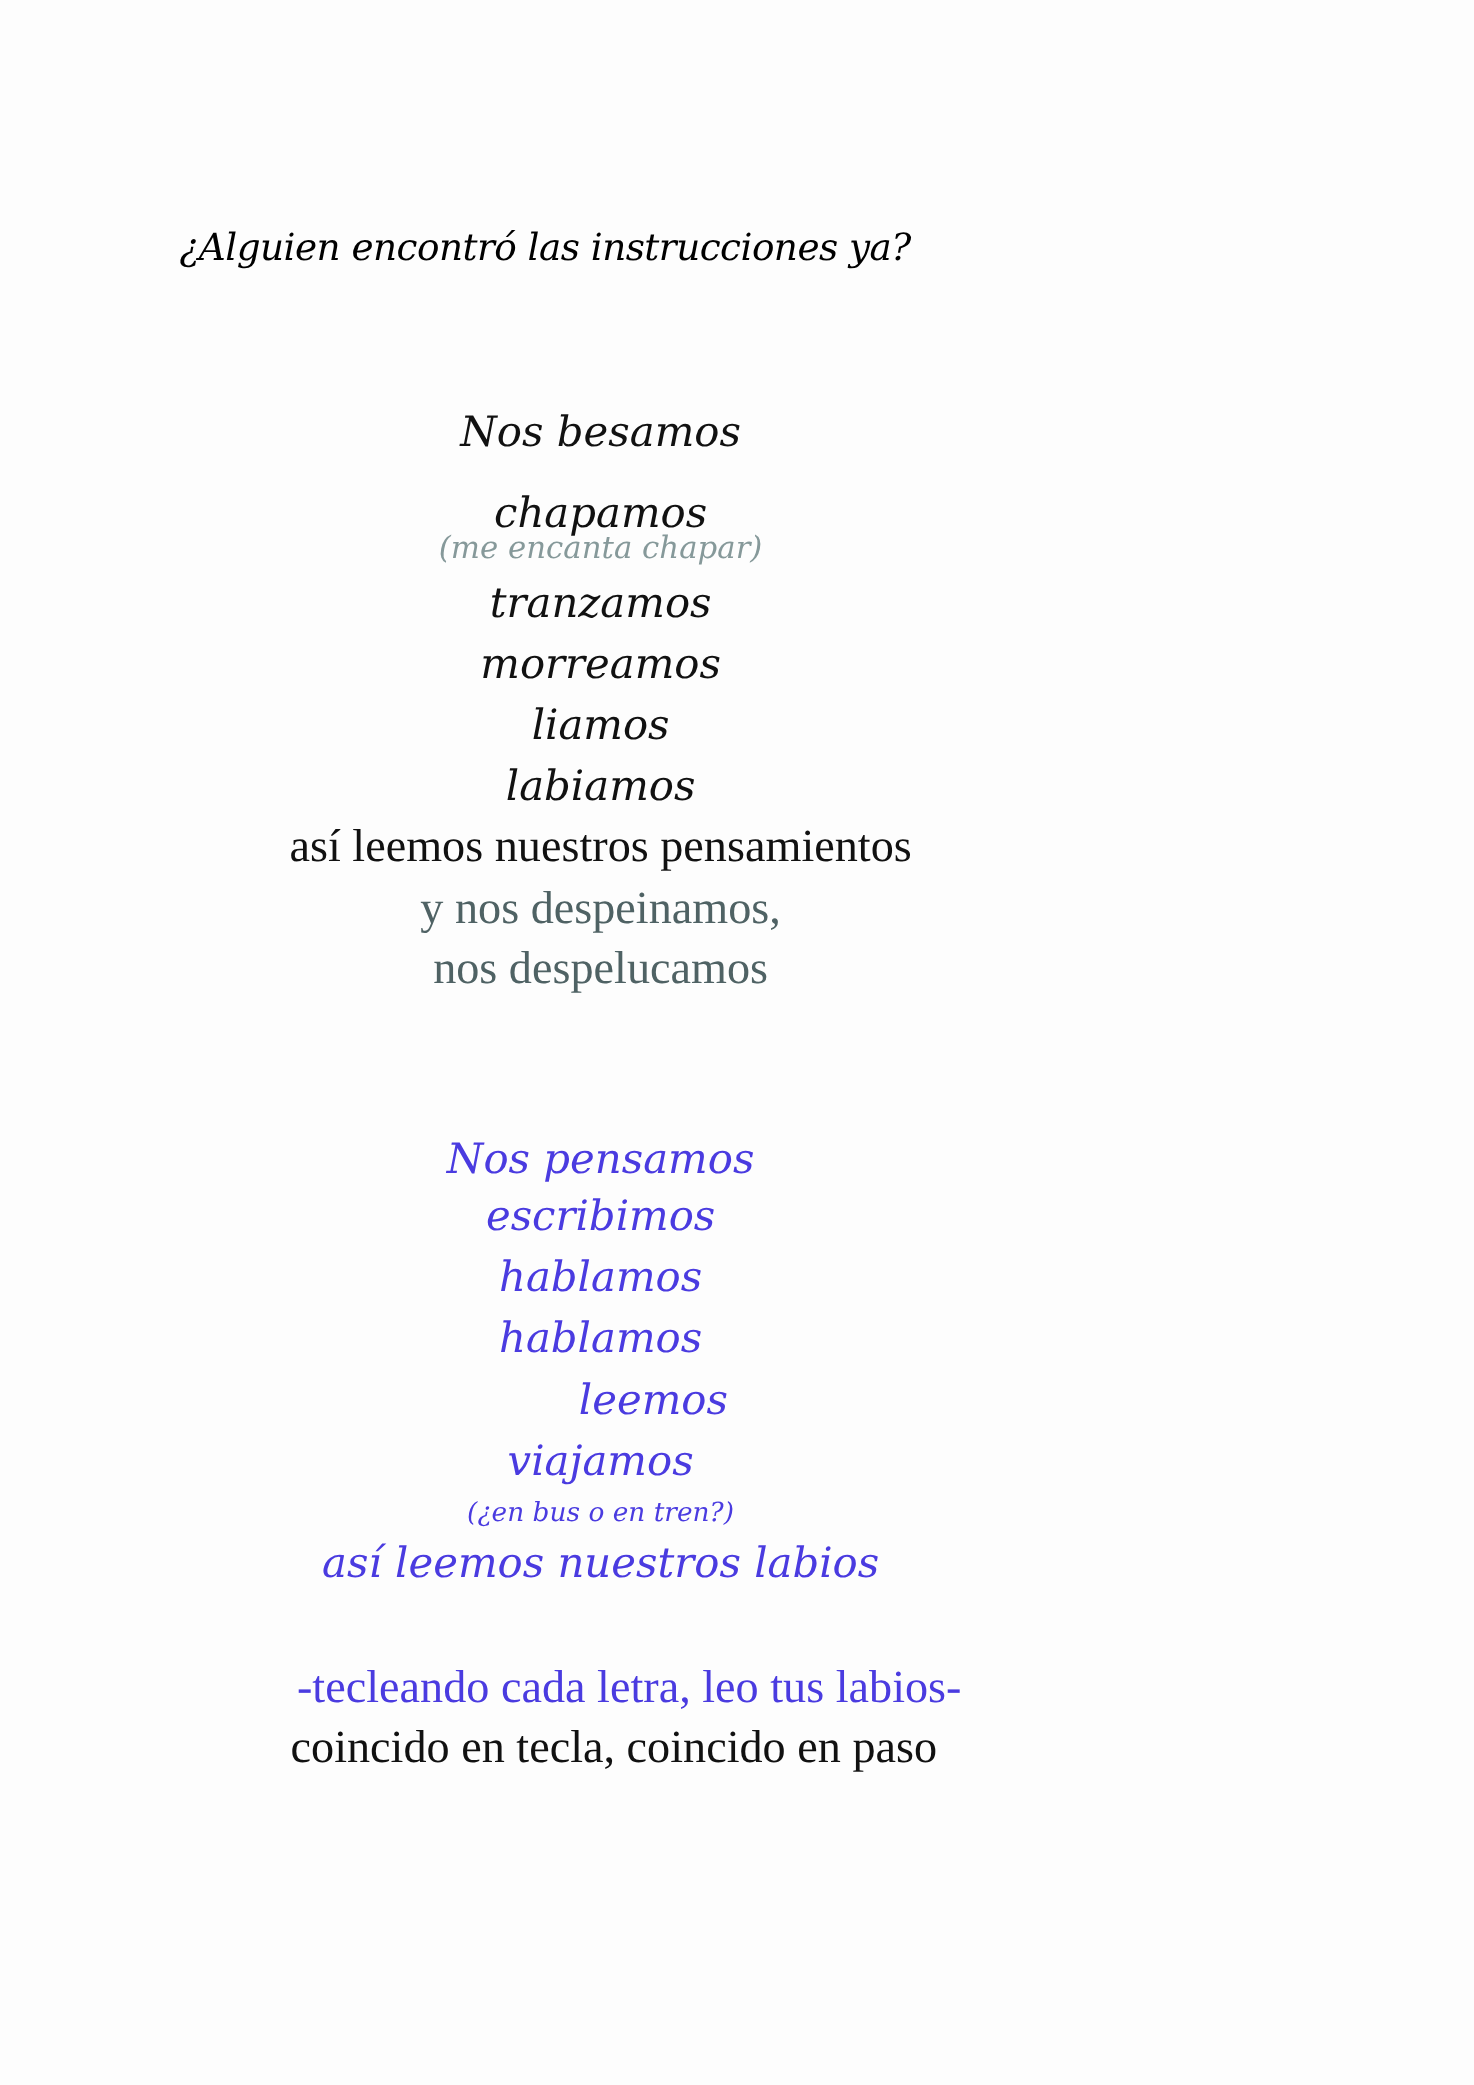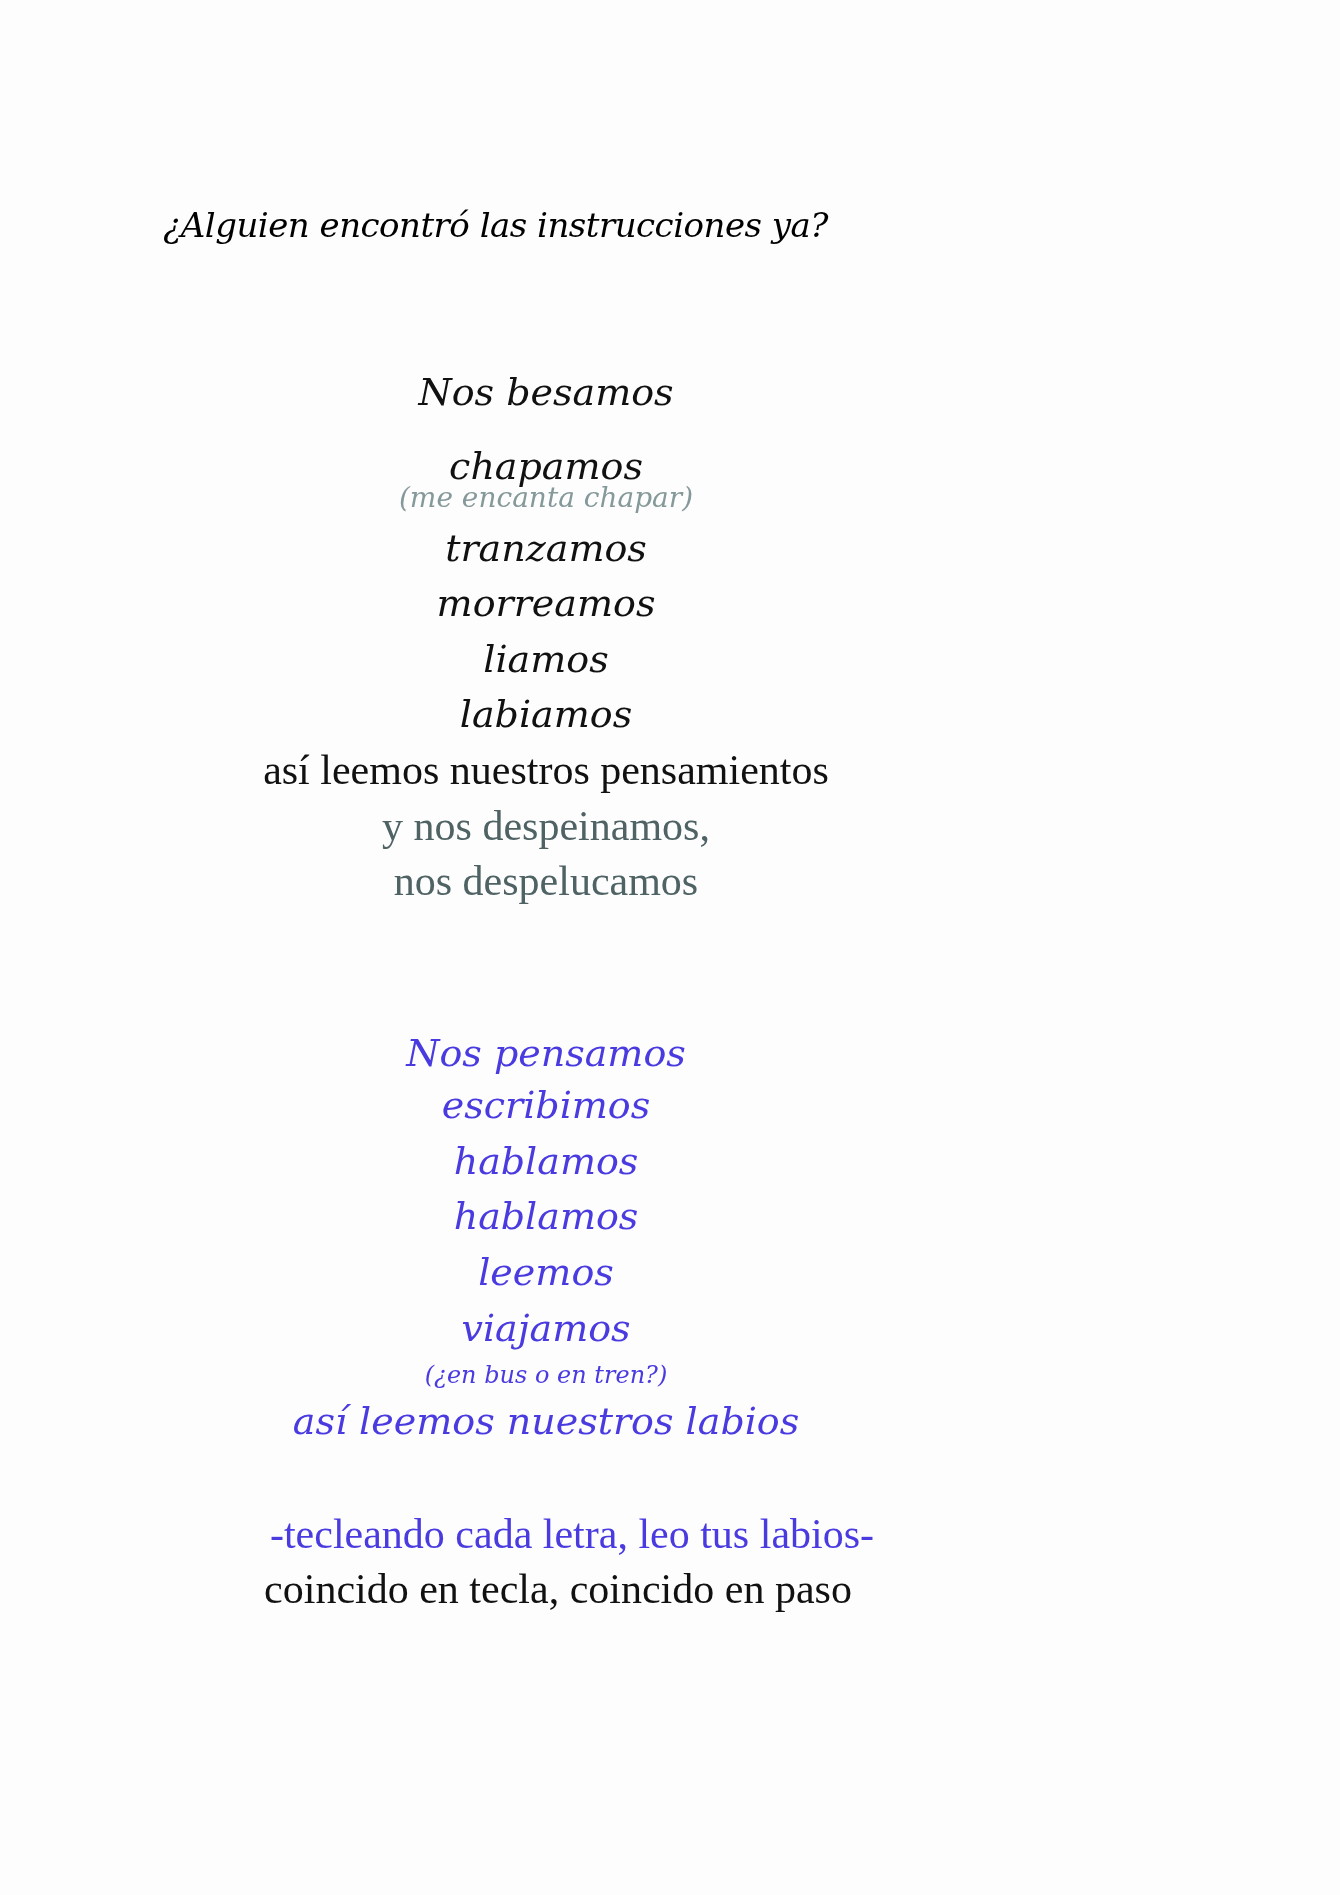--- a/index.html
+++ b/index.html
@@ -49,21 +49,21 @@
     <div class="line roman black" style="top:749px;">así leemos nuestros pensamientos</div>
     <div class="line roman slate" style="top:805px;">y nos despeinamos,</div>
     <div class="line roman slate" style="top:860px;">nos despelucamos</div>
   </div>
 
   <div>
     <div class="line it big purple italic-serif" style="top:1034px;">Nos pensamos</div>
     <div class="line it big purple italic-serif" style="top:1086px;">escribimos</div>
     <div class="line it big purple italic-serif" style="top:1142px;">hablamos</div>
     <div class="line it big purple italic-serif" style="top:1197px;">hablamos</div>
-    <div class="line it big purple italic-serif" style="top:1253px;">leemos</div>
+    <div class="line it big purple italic-serif" style="top:1253px;margin-left:48px;">leemos</div>
     <div class="line it big purple italic-serif" style="top:1309px;">viajamos</div>
     <div class="line it tiny-note purple italic-serif" style="top:1363px;">(¿en bus o en tren?)</div>
     <div class="line it big purple italic-serif" style="top:1402px;text-align:center;">así leemos nuestros labios</div>
   </div>
 
   <div>
     <div class="line roman purple" style="top:1513px;padding-left:26px;">-tecleando cada letra, leo tus labios-</div>
     <div class="line roman black" style="top:1568px;padding-left:12px;">coincido en tecla, coincido en paso</div>
   </div>
 

